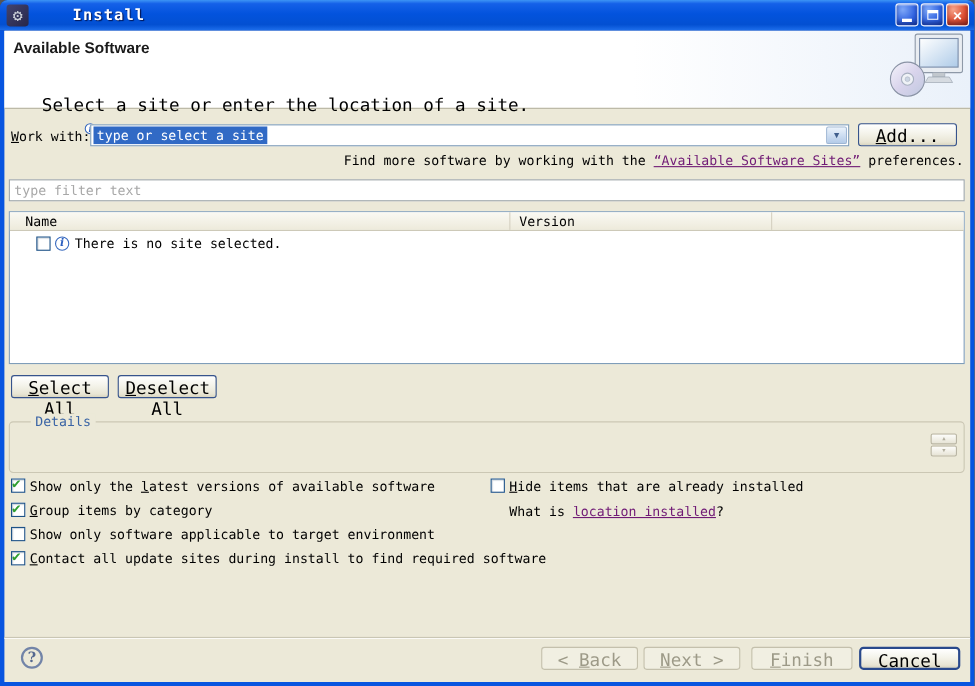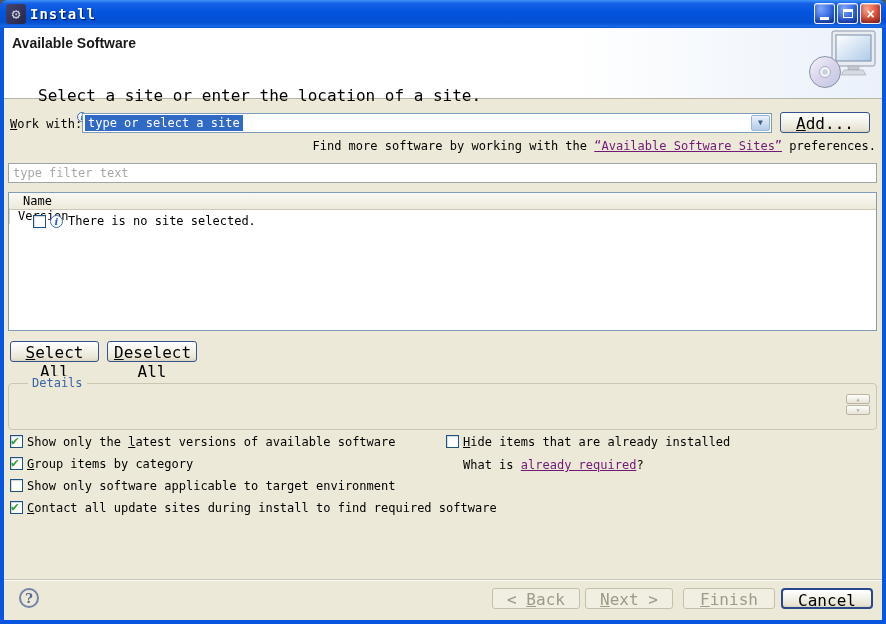--- a/index.html
+++ b/index.html
@@ -15,21 +15,21 @@
     position:absolute;left:0;top:0;width:886px;height:28px;
     background:linear-gradient(180deg,#3D95F5 0%,#1561E8 12%,#0353DD 45%,#0350D2 80%,#1A6AE8 96%,#0B4ECB 100%);
     border-radius:7px 7px 0 0;
     display:flex;align-items:center;
   }
   .app-icon{width:20px;height:20px;margin:0 4px 0 6px;border-radius:3px;
     background:linear-gradient(135deg,#44446E,#26264A);
     display:flex;align-items:center;justify-content:center;}
   .app-icon span{font-size:15px;line-height:15px;color:#C9CDD6;}
   .win-title{color:#fff;font-weight:bold;font-size:14px;letter-spacing:1px;
-    text-shadow:1px 1px 1px rgba(0,0,40,.75);}
+    text-shadow:1px 1px 1px rgba(0,0,40,.75);margin-left:36px;}
   .tb-buttons{position:absolute;right:5px;top:3px;display:flex;gap:2px;}
   .tbtn{width:21px;height:21px;border-radius:3px;border:1px solid rgba(255,255,255,.9);
     display:flex;align-items:center;justify-content:center;
     box-shadow:inset 0 -3px 4px rgba(0,0,40,.35),inset 0 1px 1px rgba(255,255,255,.5);cursor:pointer;}
   .tbtn.minmax{background:radial-gradient(circle at 30% 25%,#7FA8F8,#2E61E0 60%,#1B44BC);}
   .tbtn.close{background:radial-gradient(circle at 30% 25%,#F6A58C,#DD4F33 55%,#B52A10);}
   .glyph-min{width:9px;height:3px;background:#fff;margin-top:10px;}
   .glyph-max{width:10px;height:9px;border:1px solid #fff;border-top-width:3px;}
   .glyph-x{color:#fff;font-family:"Liberation Sans",sans-serif;font-weight:bold;font-size:14px;line-height:14px;}
   
@@ -63,21 +63,21 @@
   .findmore{position:absolute;right:6px;top:111px;white-space:pre;}
   .link{color:#701a75;text-decoration:underline;cursor:pointer;}
   
   .filter{position:absolute;left:4px;top:135px;width:869px;height:20px;
     border:1px solid #9DA5A8;background:#fff;padding:2px 4px;
     font-family:"DejaVu Sans Mono",monospace;font-size:12px;color:#701a75;outline:none;}
   .filter::placeholder{color:#A8A8A8;}
   
   .table{position:absolute;left:4px;top:164px;width:869px;height:139px;border:1px solid #7F9DB9;background:#fff;}
   .thead{position:absolute;left:0;top:0;right:0;height:17px;
-    background:linear-gradient(180deg,#FAF9F3,#EDEADB);border-bottom:1px solid #CDC9B8;display:flex;flex-direction:column;}
+    background:linear-gradient(180deg,#FAF9F3,#EDEADB);border-bottom:1px solid #CDC9B8;display:flex;}
   .th{padding:1px 0 0 8px;position:relative;}
   .th-name{width:454px;padding-left:14px;}
   .th-ver{width:238px;border-left:1px solid #D4D0C0;}
   .th-rest{flex:1;border-left:1px solid #D4D0C0;}
   .trow{position:absolute;left:0;top:21px;display:flex;align-items:center;cursor:default;}
   .cb{display:inline-block;width:13px;height:13px;background:#fff;border:1px solid #1D5287;
     position:relative;flex:none;cursor:pointer;
     box-shadow:inset 1px 1px 1px rgba(120,140,160,.35);}
   .cb.checked::after{content:"✔";position:absolute;left:0px;top:-3px;font-size:13px;color:#2F9E2F;font-weight:bold;}
   .trow .cb{margin-left:24px;}
@@ -233,21 +233,21 @@
         <span class="optlabel"><span></span><span class="u">C</span><span>ontact all update sites during install to find required software</span></span>
       </div>
     </div>
 
     <div class="opts opts-right">
       <div class="optrow">
         <span class="cb"></span>
         <span class="optlabel"><span></span><span class="u">H</span><span>ide items that are already installed</span></span>
       </div>
     </div>
-    <div class="whatis"><span>What is </span><a class="link">already required</a><span>?</span></div>
+    <div class="whatis"><span>What is </span><a class="link">location installed</a><span>?</span></div>
 
     <div class="footer">
       <div class="help-btn">?</div>
       <button class="btn fbtn disabled back-btn"><span>&lt; </span><span class="u">B</span><span>ack</span></button>
       <button class="btn fbtn disabled next-btn"><span></span><span class="u">N</span><span>ext &gt;</span></button>
       <button class="btn fbtn disabled finish-btn"><span></span><span class="u">F</span><span>inish</span></button>
       <button class="btn fbtn cancel-btn">Cancel</button>
     </div>
 
   </div>

